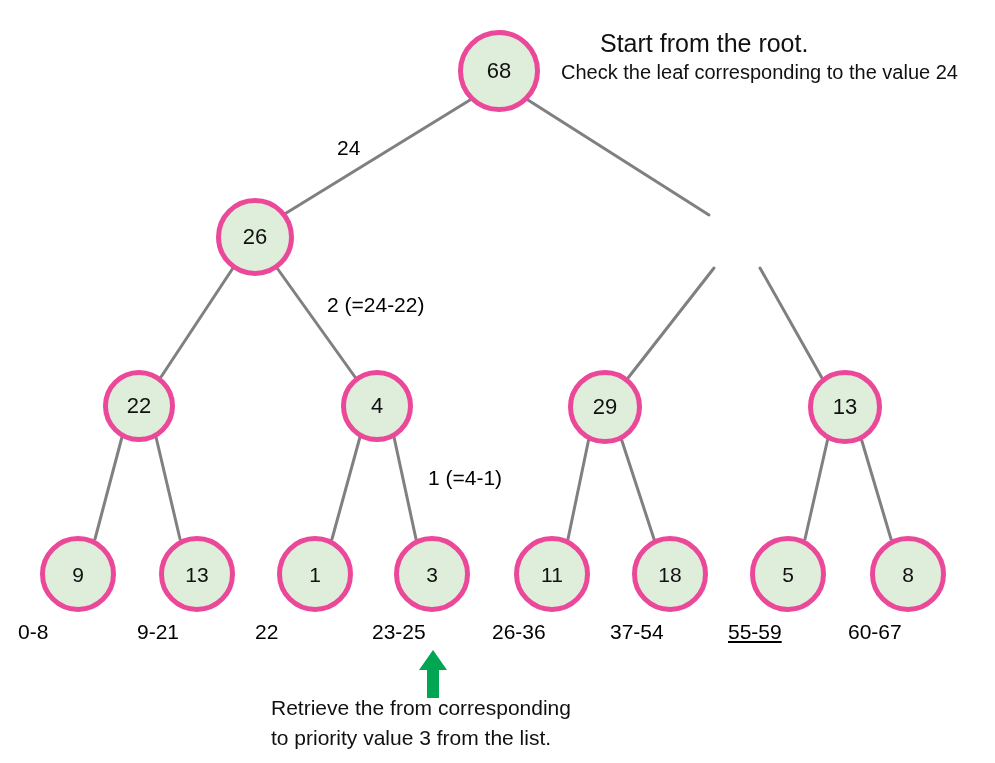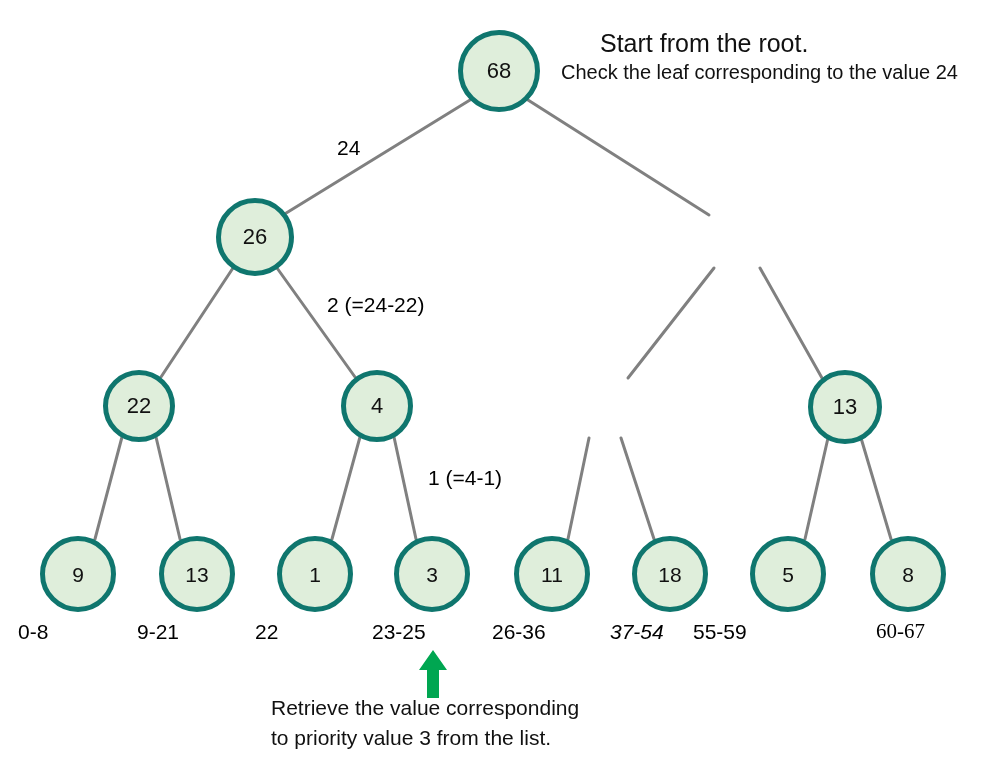--- a/index.html
+++ b/index.html
@@ -22,21 +22,21 @@
     position: absolute;
     left: 0;
     top: 0;
     width: 995px;
     height: 763px;
   }
   .node {
     position: absolute;
     border-radius: 50%;
     background: #dfeedb;
-    border: 5px solid #0f766e;
+    border: 5px solid #ec4899;
     box-sizing: border-box;
     display: flex;
     align-items: center;
     justify-content: center;
     font-size: 22px;
     line-height: 1;
     color: #111111;
     font-family: "Liberation Sans", sans-serif;
   }
   .node.leaf { font-size: 21px; }
@@ -104,47 +104,48 @@
       <line x1="861" y1="438" x2="891" y2="539"></line>
     </g>
   </svg>
 
   <div class="node" style="left:458px; top:30px; width:82px; height:82px;">68</div>
 
   <div class="node" style="left:216px; top:198px; width:78px; height:78px;">26</div>
 
   <div class="node" style="left:103px; top:370px; width:72px; height:72px;">22</div>
   <div class="node" style="left:341px; top:370px; width:72px; height:72px;">4</div>
+  <div class="node" style="left:568px; top:370px; width:74px; height:74px;">29</div>
   <div class="node" style="left:808px; top:370px; width:74px; height:74px;">13</div>
 
   <div class="node leaf" style="left:40px; top:536px; width:76px; height:76px;">9</div>
   <div class="node leaf" style="left:159px; top:536px; width:76px; height:76px;">13</div>
   <div class="node leaf" style="left:277px; top:536px; width:76px; height:76px;">1</div>
   <div class="node leaf" style="left:394px; top:536px; width:76px; height:76px;">3</div>
   <div class="node leaf" style="left:514px; top:536px; width:76px; height:76px;">11</div>
   <div class="node leaf" style="left:632px; top:536px; width:76px; height:76px;">18</div>
   <div class="node leaf" style="left:750px; top:536px; width:76px; height:76px;">5</div>
   <div class="node leaf" style="left:870px; top:536px; width:76px; height:76px;">8</div>
 
   <div class="range-label" style="left:18px; top:621px; width:120px;">0-8</div>
   <div class="range-label" style="left:137px; top:621px; width:120px;">9-21</div>
   <div class="range-label" style="left:255px; top:621px; width:120px;">22</div>
   <div class="range-label" style="left:372px; top:621px; width:120px;">23-25</div>
   <div class="range-label" style="left:492px; top:621px; width:120px;">26-36</div>
-  <div class="range-label" style="left:610px; top:621px; width:120px;font-style:italic;">37-54</div>
-  <div class="range-label" style="left:693px; top:621px; width:120px;">55-59</div>
-  <div class="range-label" style="left:876px; top:621px; width:120px;font-family:Liberation Serif, serif;">60-67</div>
+  <div class="range-label" style="left:610px; top:621px; width:120px;">37-54</div>
+  <div class="range-label" style="left:728px; top:621px; width:120px;text-decoration:underline;">55-59</div>
+  <div class="range-label" style="left:848px; top:621px; width:120px;">60-67</div>
 
   <div class="edge-label" style="left:337px; top:137px;">24</div>
   <div class="edge-label" style="left:327px; top:294px;">2 (=24-22)</div>
   <div class="edge-label" style="left:428px; top:467px;">1 (=4-1)</div>
 
   <div class="annotation title" style="left:561px; top:31px;">Start from the root.</div>
   <div class="annotation sub" style="left:561px; top:62px;">Check the leaf corresponding to the value 24</div>
 
   <svg class="arrow" style="left:416px; top:648px;" width="34" height="52" viewBox="0 0 34 52" xmlns="http://www.w3.org/2000/svg">
     <polygon points="17,2 31,22 23,22 23,50 11,50 11,22 3,22" fill="#00a651"></polygon>
   </svg>
 
-  <div class="caption" style="left:271px; top:693px;">Retrieve the value corresponding</div>
+  <div class="caption" style="left:271px; top:693px;">Retrieve the from corresponding</div>
   <div class="caption" style="left:271px; top:723px;">to priority value 3 from the list.</div>
 
 </div>
 
 </body></html>

